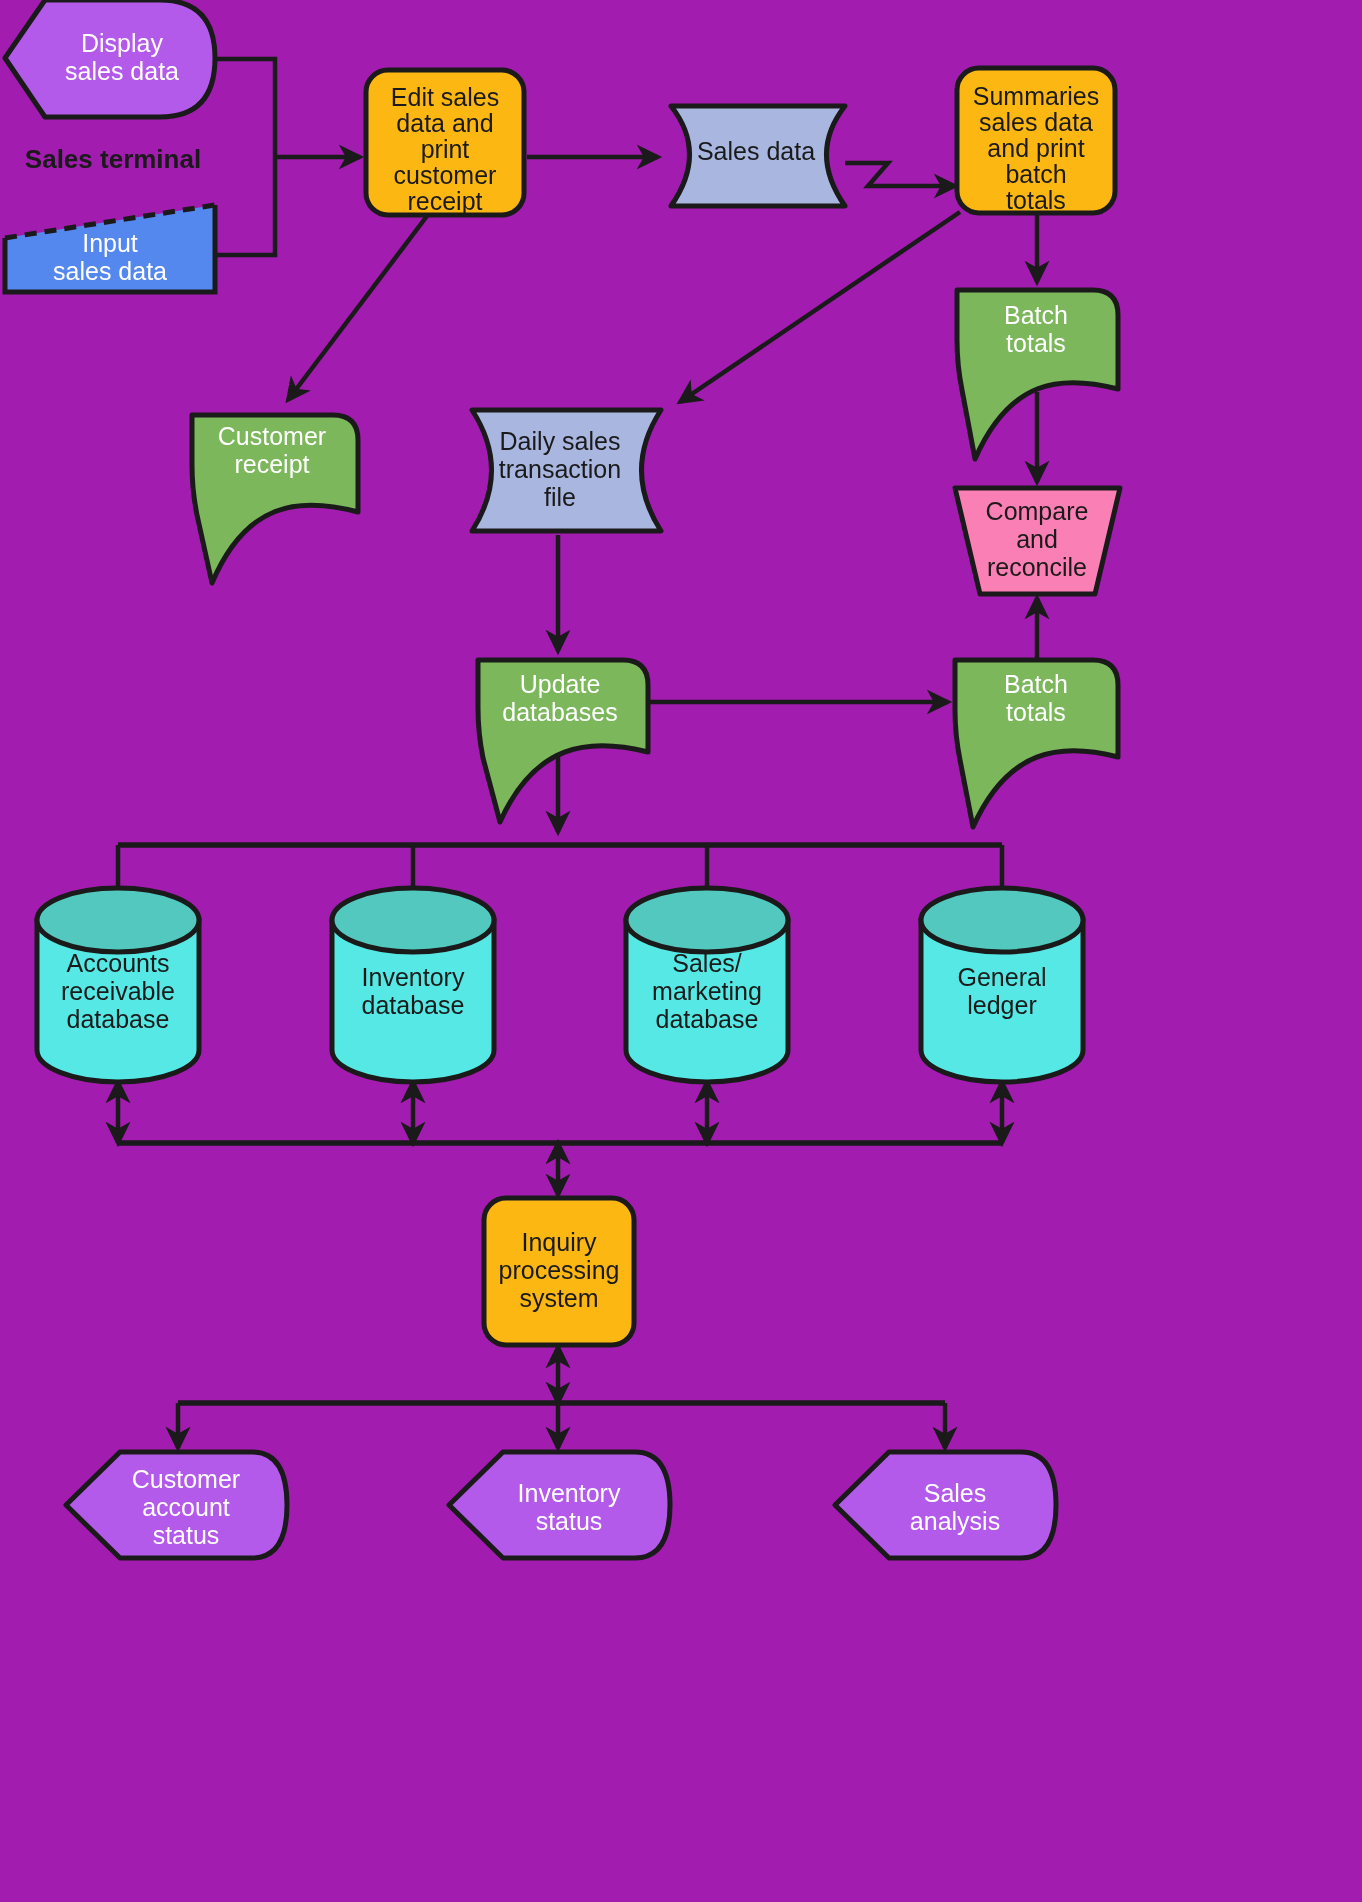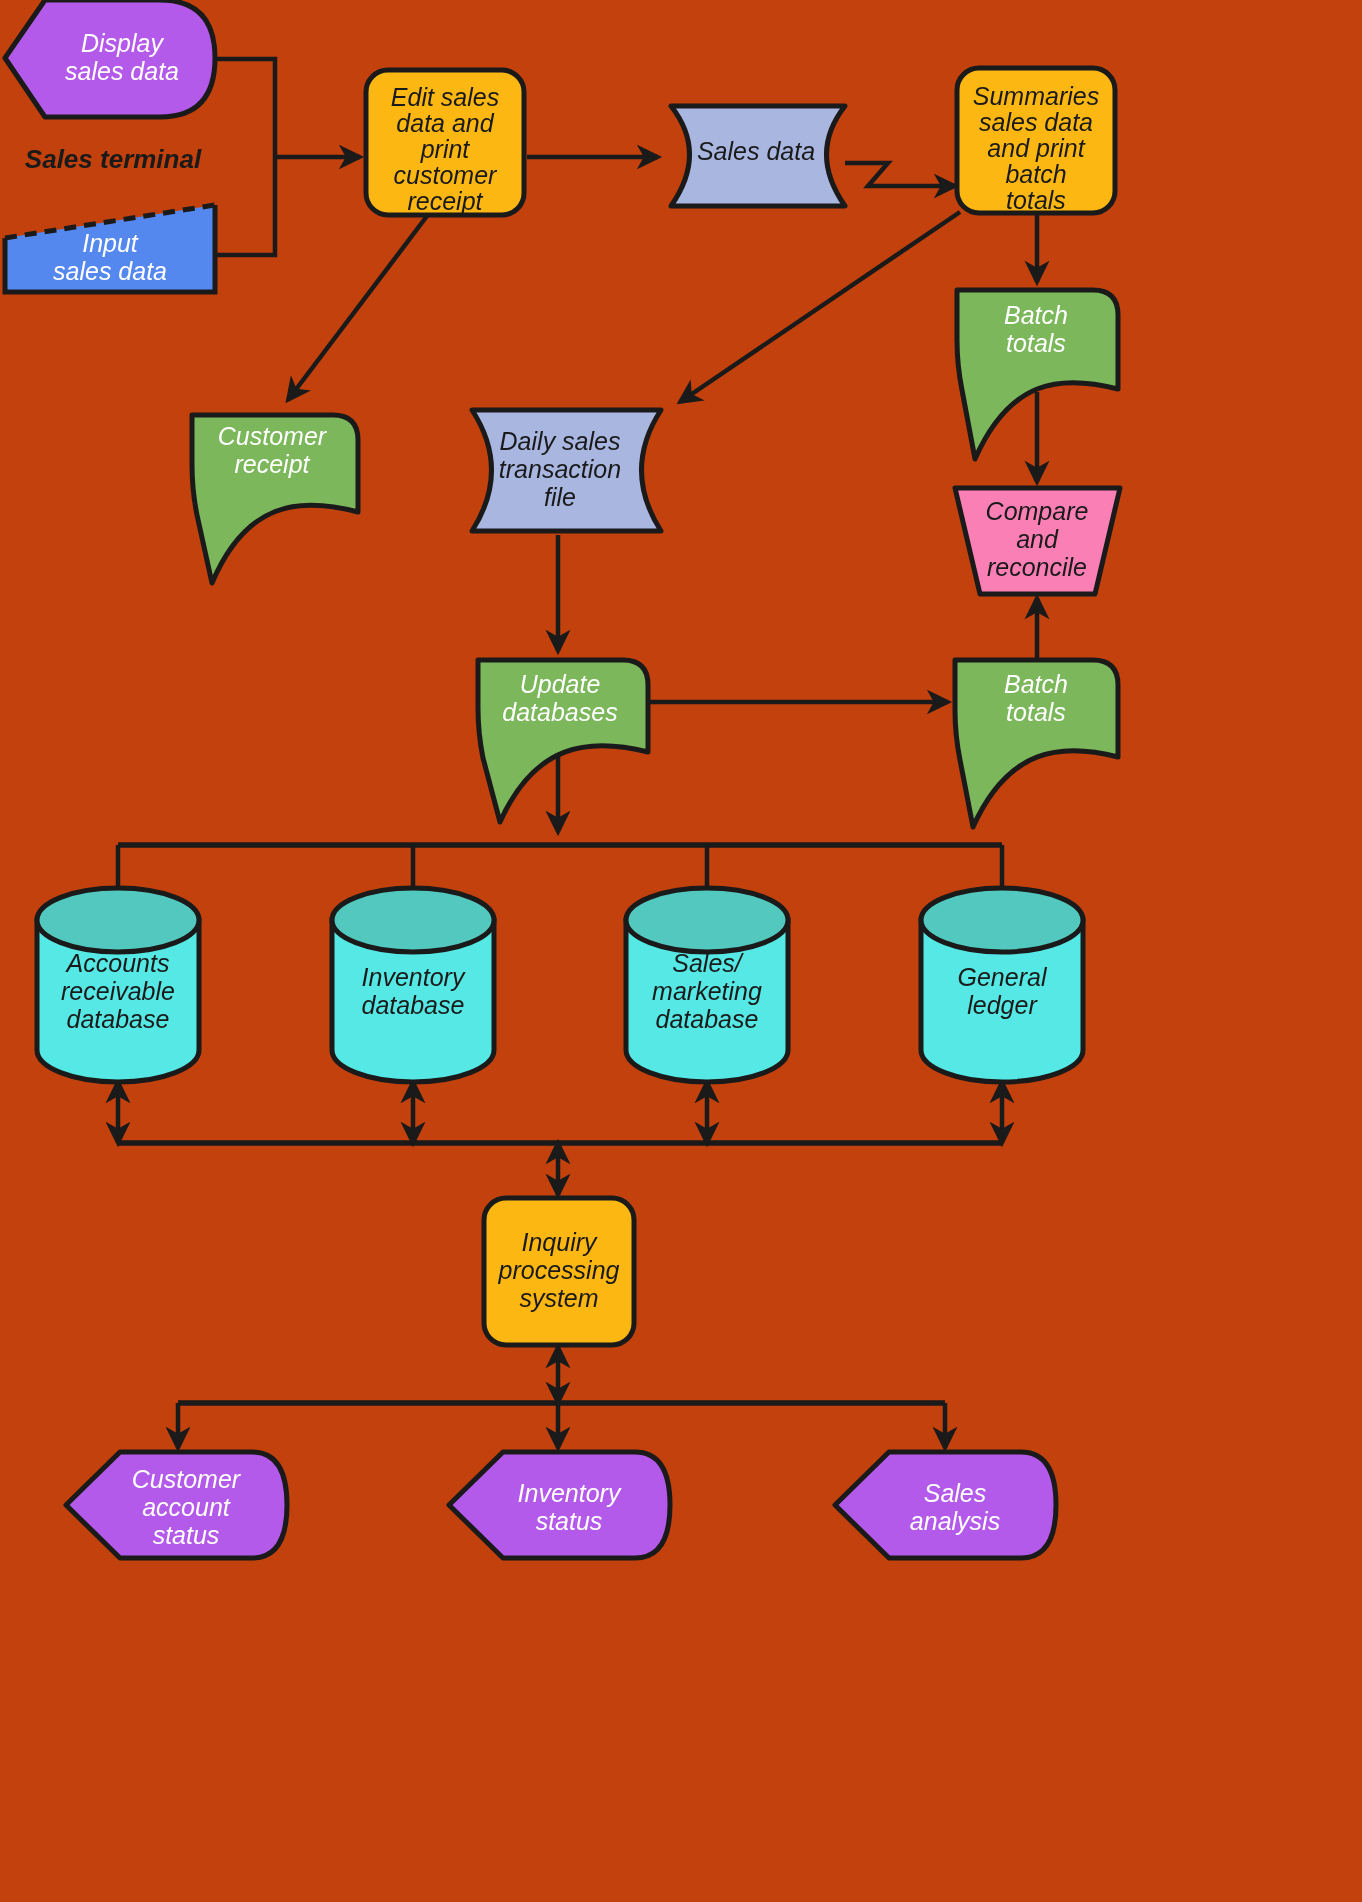--- a/index.html
+++ b/index.html
@@ -7,23 +7,22 @@
     padding: 0;
     background: #ffffff;
   }
   body {
     font-family: "Liberation Sans", sans-serif;
   }
   #diagram-root {
     position: relative;
     width: 1362px;
     height: 1902px;
-    background: #c2410c;
+    background: #a21caf;
     overflow: hidden;
-    font-style: italic;
   }
   svg#flow {
     display: block;
     width: 1362px;
     height: 1902px;
   }
   .shape-outline {
     stroke: #1a1a1a;
     stroke-width: 5;
     stroke-linejoin: round;

